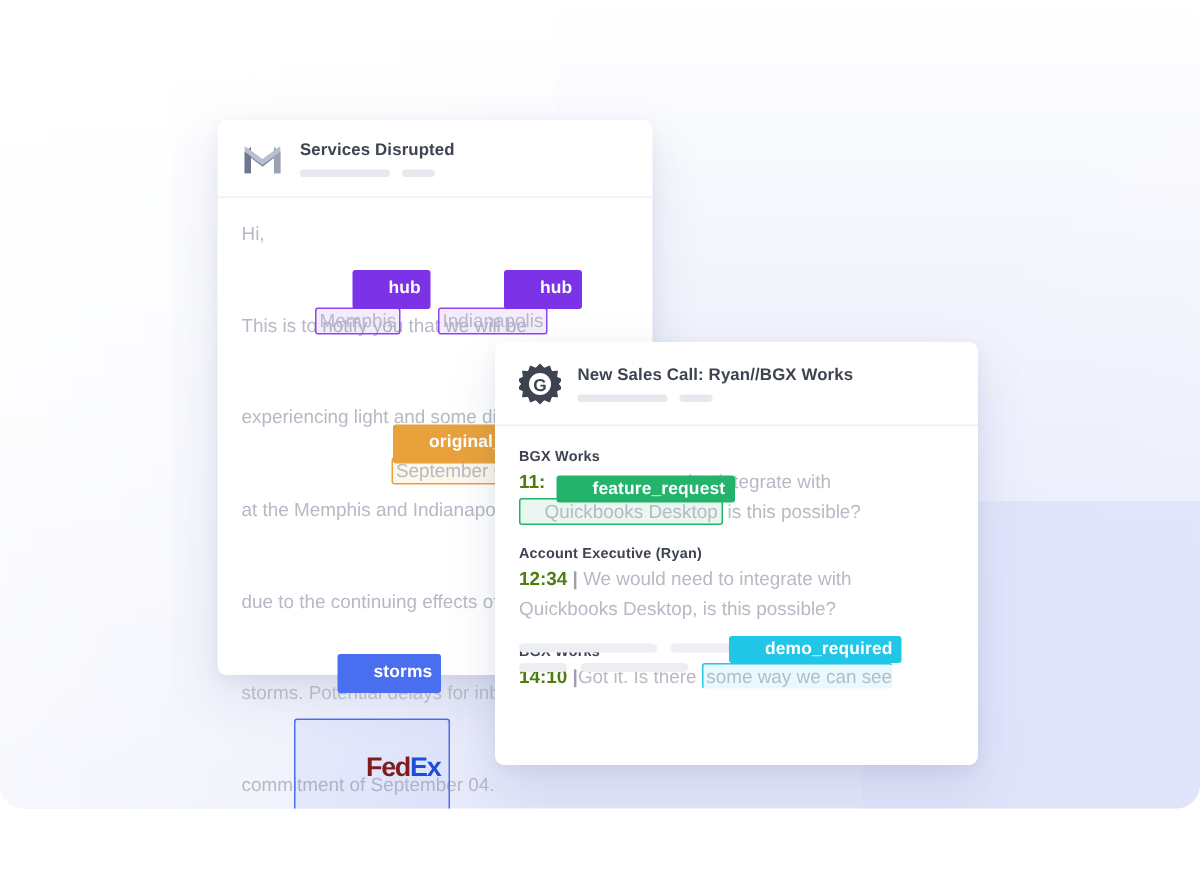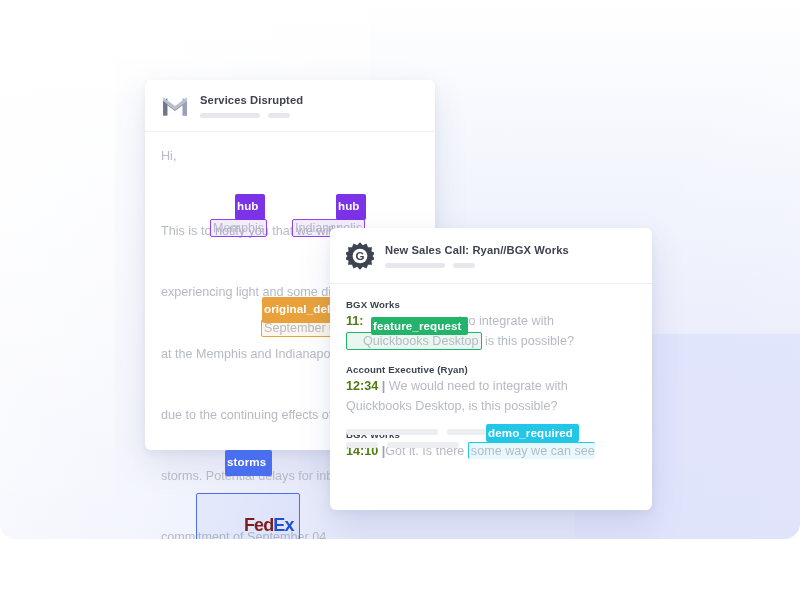--- a/index.html
+++ b/index.html
@@ -122,21 +122,21 @@
   .card-body { padding: 14px 16px 0 16px; position: relative; }
 
   
   .mail-text {
     font-size: 12.6px;
     line-height: 20.4px;
     color: #b6bac4;
     white-space: pre-wrap;
     position: relative;
   }
-  .mail-greet { margin-bottom: 14px; }
+  .mail-greet { margin-bottom: 0; }
 
   
   .card-footer {
     position: absolute;
     left: 16px;
     right: 16px;
     bottom: 14px;
     display: flex;
     flex-direction: column;
     gap: 7px;
@@ -167,21 +167,21 @@
     border: 1.6px solid transparent;
     padding: 0 2px;
     border-radius: 2px;
     line-height: 16px;
   }
   .tag {
     position: absolute;
     font-size: 11.6px;
     font-weight: bold;
     color: #ffffff;
-    padding: 2px 6px 3px 2px;
+    padding: 2px 6px 3px 24px;
     border-radius: 2px;
     white-space: nowrap;
     letter-spacing: .1px;
     z-index: 5;
   }
 
   
   .c-purple-bg { background: #7b2ff7; background: #7c33e8; }
   .c-purple-box { border-color: #8b46ef; background: rgba(139,70,239,0.10); }
   

